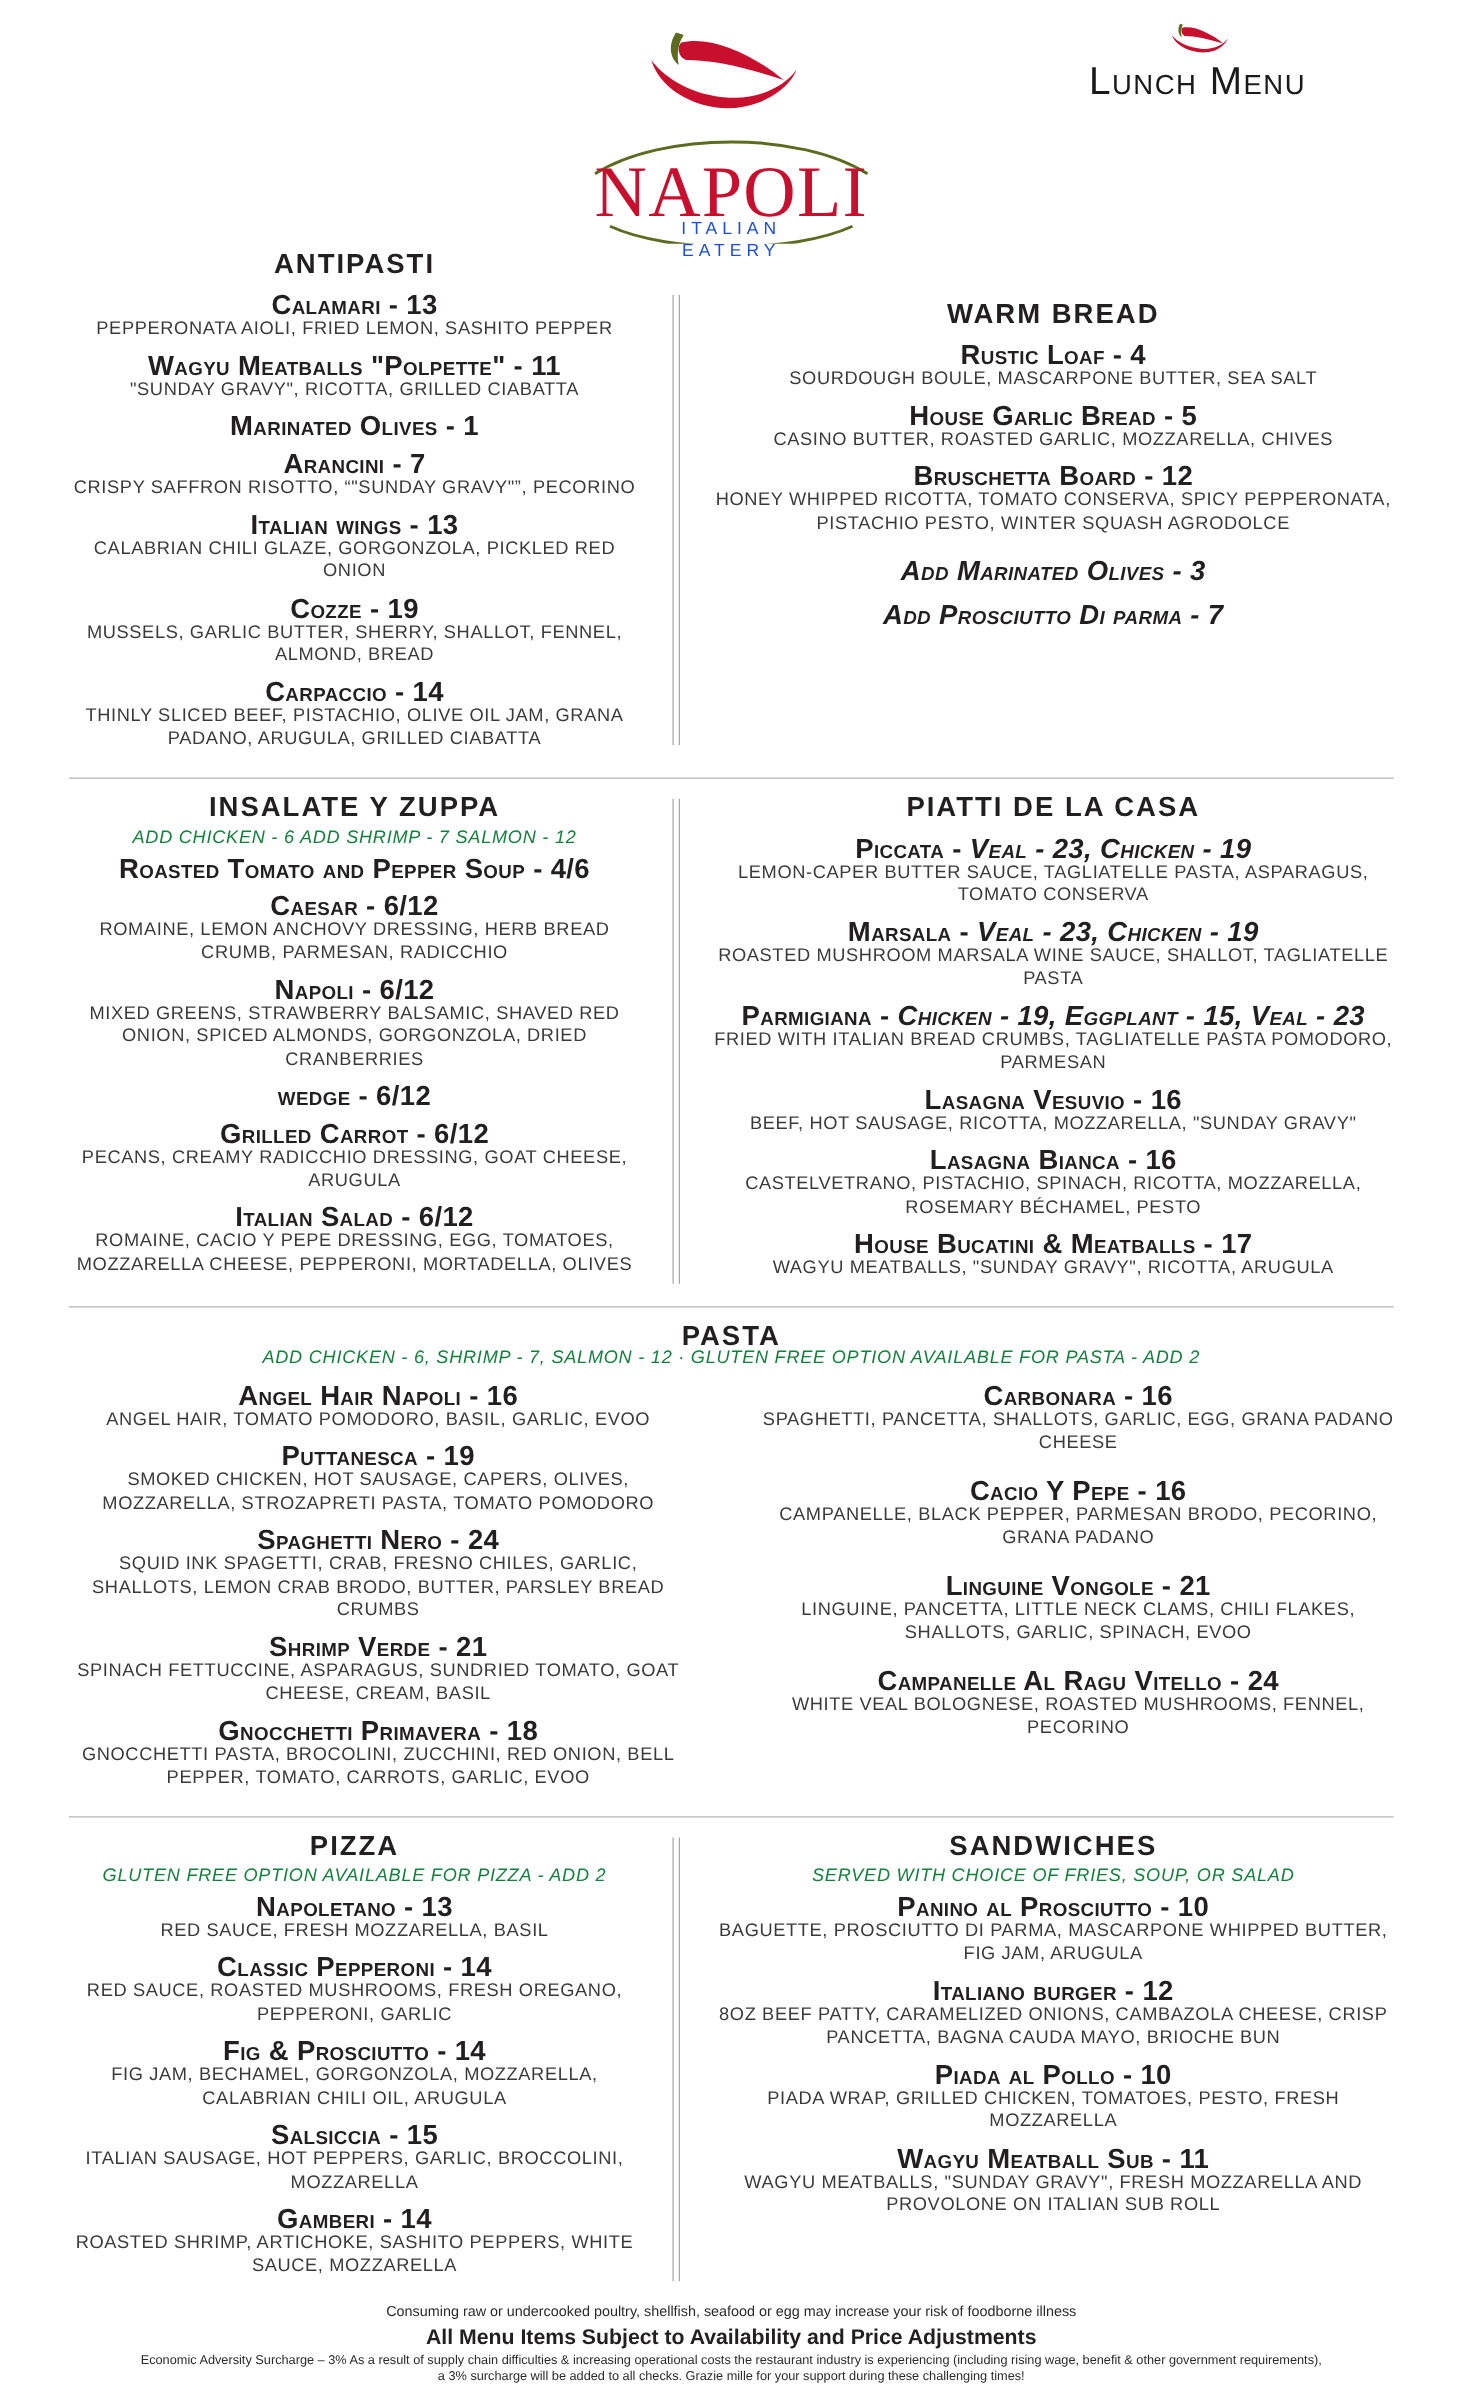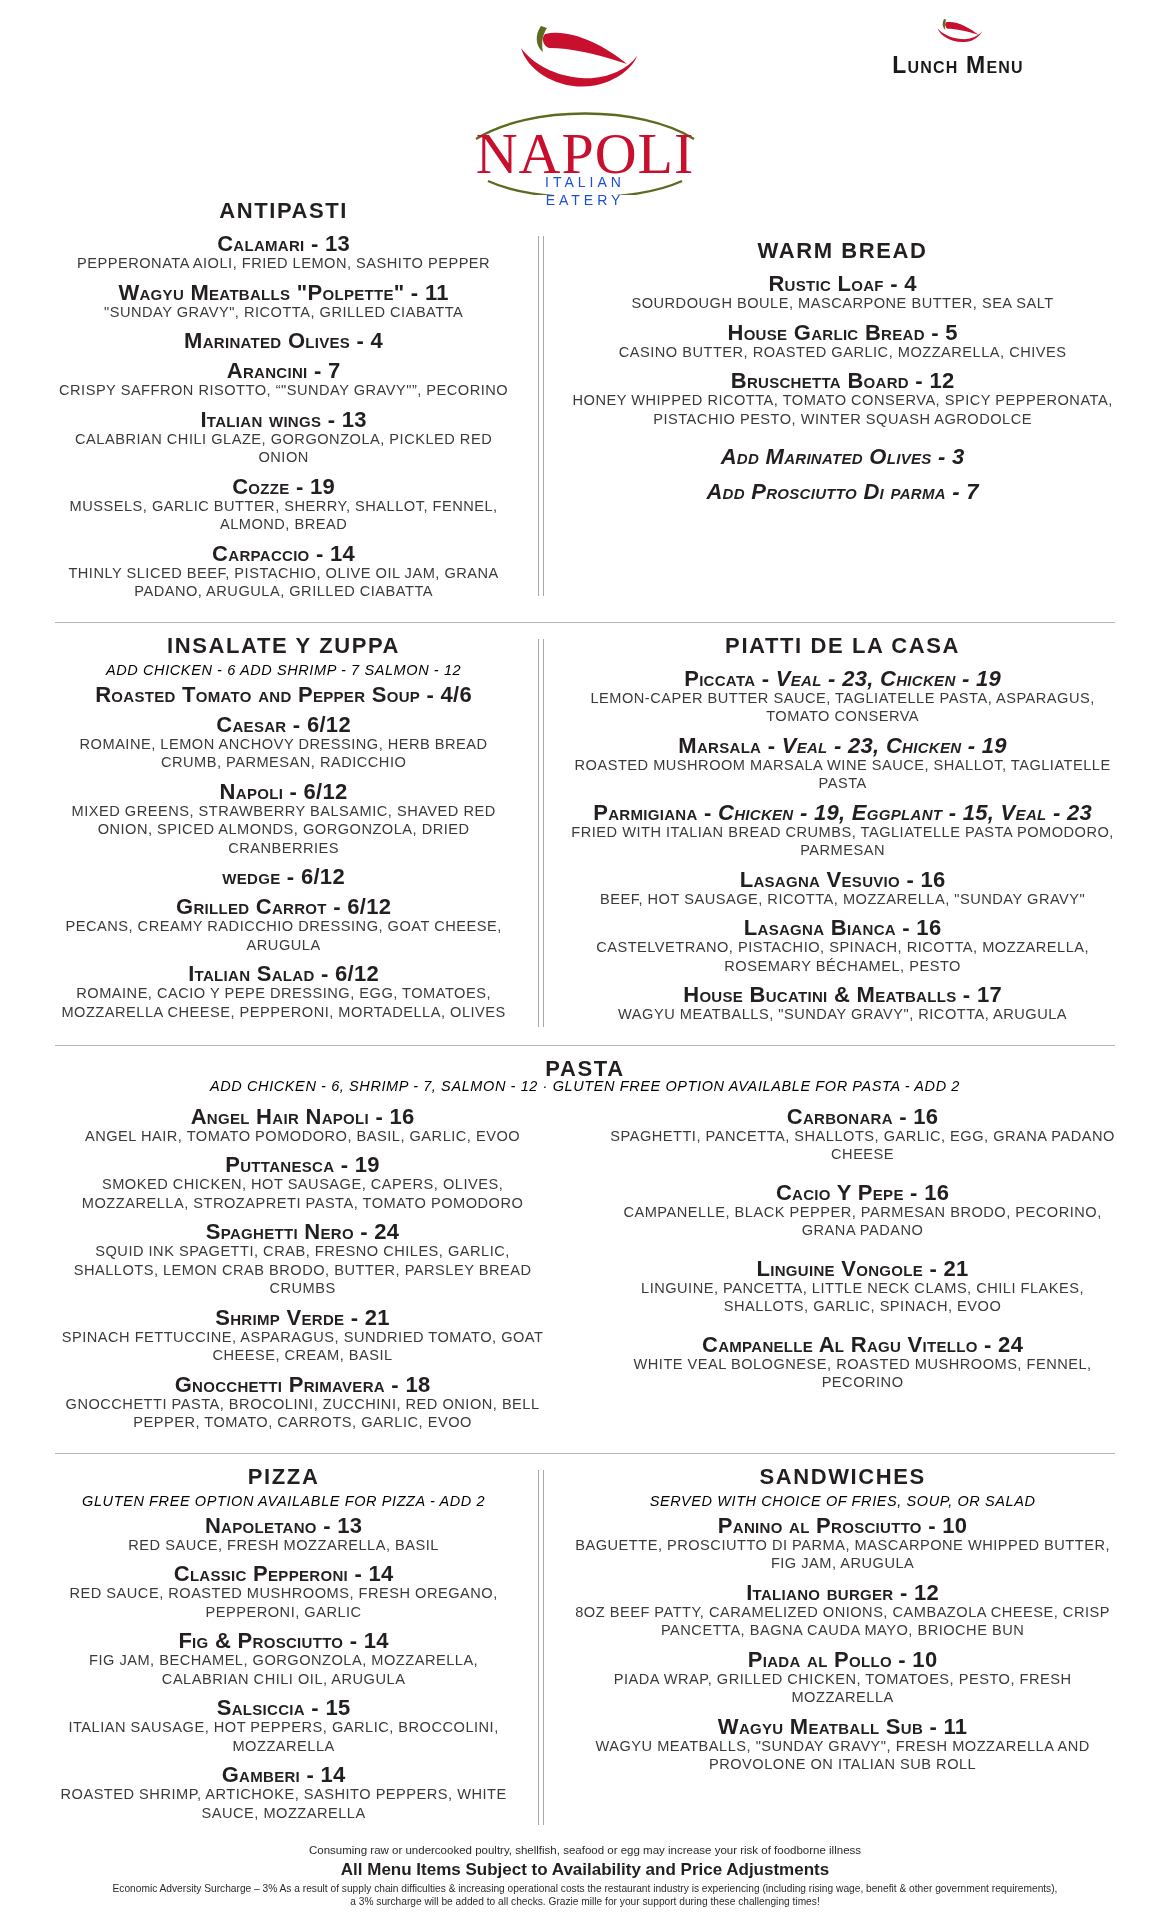--- a/index.html
+++ b/index.html
@@ -52,45 +52,45 @@
   .lunch-block {
     position: absolute;
     right: 7px;
     top: 18px;
     text-align: center;
     width: 300px;
   }
   .lunch-pepper { display:block; margin: 0 auto 2px auto; }
   .lunch-title {
     font-variant: small-caps;
-    font-size: 23px;
+    font-size: 31px;
     letter-spacing: 1.2px;
     color: #1a1a1a;
-    font-weight: 700;
+    font-weight: 400;
     line-height: 34px;
   }
 
   
   .section-head {
     font-size: 22px;
     font-weight: bold;
     letter-spacing: 1.6px;
     margin: 0 0 9px 0;
     color: #231f20;
   }
   .section-head.center {
     text-align: center;
     margin-bottom: 2px;
   }
   .section-note {
     font-style: italic;
     font-size: 14.5px;
     letter-spacing: 0.6px;
     margin: -6px 0 6px 0;
-    color: #000000;
+    color: #15803d;
   }
   .section-note.center { text-align: center; margin-bottom: 12px; }
 
   .item { margin-bottom: 9px; }
   .item-name {
     font-variant: small-caps;
     font-size: 22px;
     font-weight: bold;
     letter-spacing: 0.3px;
     line-height: 21px;
@@ -215,21 +215,21 @@
 
       <div class="item">
         <div class="item-name">Calamari - 13</div>
         <div class="item-desc">PEPPERONATA AIOLI, FRIED LEMON, SASHITO PEPPER</div>
       </div>
       <div class="item">
         <div class="item-name">Wagyu Meatballs "Polpette" - 11</div>
         <div class="item-desc">"SUNDAY GRAVY", RICOTTA, GRILLED CIABATTA</div>
       </div>
       <div class="item">
-        <div class="item-name">Marinated Olives - 4</div>
+        <div class="item-name">Marinated Olives - 1</div>
       </div>
       <div class="item">
         <div class="item-name">Arancini - 7</div>
         <div class="item-desc">CRISPY SAFFRON RISOTTO, “"SUNDAY GRAVY"”, PECORINO</div>
       </div>
       <div class="item">
         <div class="item-name">Italian wings - 13</div>
         <div class="item-desc">CALABRIAN CHILI GLAZE, GORGONZOLA, PICKLED RED ONION</div>
       </div>
       <div class="item">

